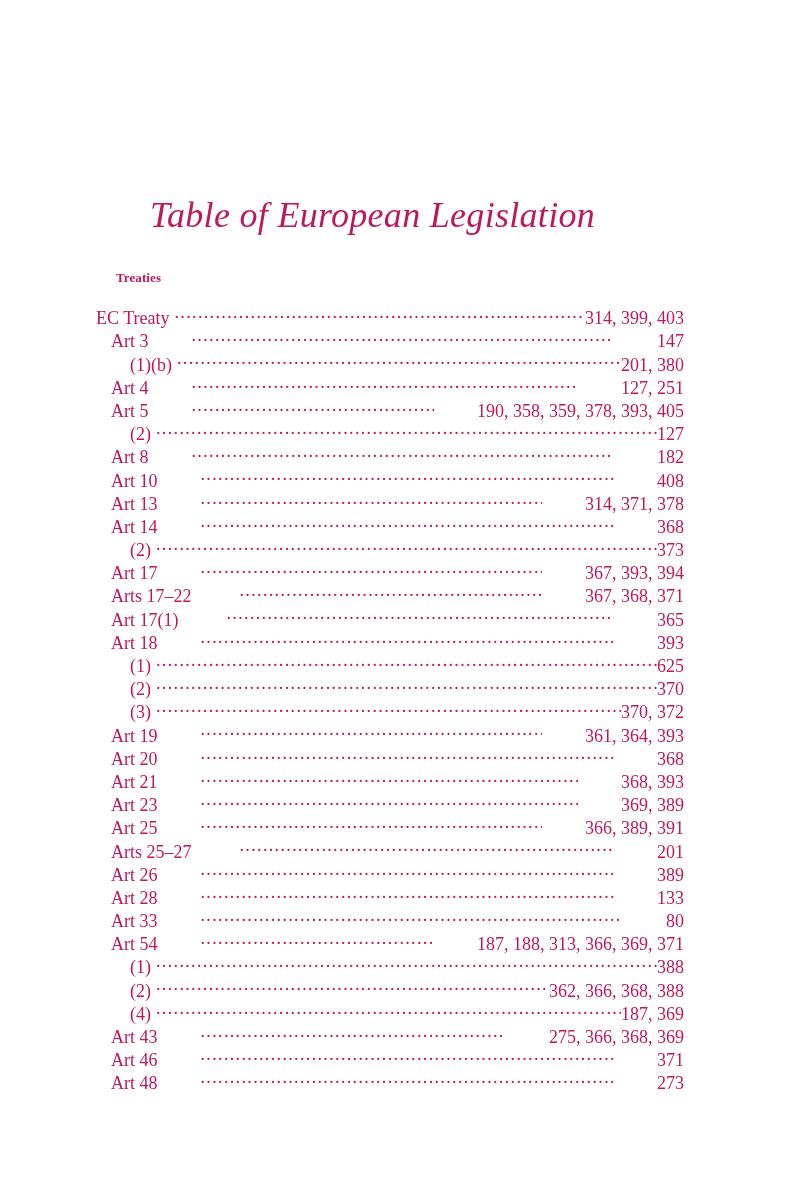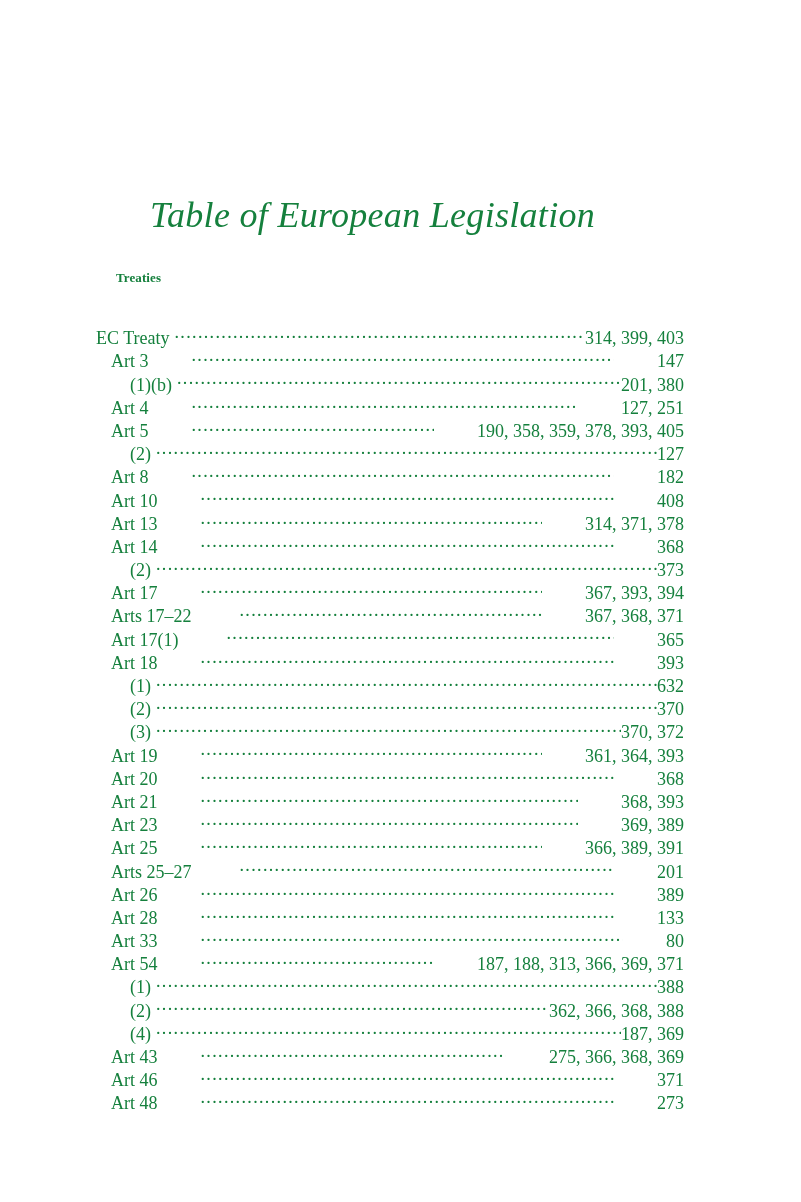--- a/index.html
+++ b/index.html
@@ -7,21 +7,21 @@
     padding: 0;
     background: #ffffff;
   }
   .page {
     position: relative;
     width: 721px;
     height: 1202px;
     background: #ffffff;
     overflow: hidden;
     font-family: "Liberation Serif", "DejaVu Serif", serif;
-    color: #15803d;
+    color: #be185d;
   }
 
   .page-title {
     position: absolute;
     left: 150px;
     top: 172px;
     font-size: 36px;
     font-style: italic;
     font-weight: normal;
     letter-spacing: 0.3px;
@@ -50,21 +50,21 @@
   .entry {
     position: relative;
     display: flex;
     align-items: baseline;
     height: 23.2px;
     font-size: 18px;
     line-height: 23.2px;
     white-space: nowrap;
   }
 
-  .entry.lvl0 { padding-left: 0px; margin-top: 20px; }
+  .entry.lvl0 { padding-left: 0px; }
   .entry.lvl1 { padding-left: 15px; gap: 43px; }
   .entry.lvl2 { padding-left: 34px; }
 
   .entry .label {
     flex: 0 0 auto;
   }
 
   
   .entry.gap .label { padding-right: 5px; }
 
@@ -173,21 +173,21 @@
         <span class="pages">365</span>
       </div>
       <div class="entry lvl1">
         <span class="label">Art 18</span>
         <span class="leader"></span>
         <span class="pages">393</span>
       </div>
       <div class="entry lvl2 gap">
         <span class="label">(1)</span>
         <span class="leader"></span>
-        <span class="pages">632</span>
+        <span class="pages">625</span>
       </div>
       <div class="entry lvl2 gap">
         <span class="label">(2)</span>
         <span class="leader"></span>
         <span class="pages">370</span>
       </div>
       <div class="entry lvl2 gap">
         <span class="label">(3)</span>
         <span class="leader"></span>
         <span class="pages">370, 372</span>

